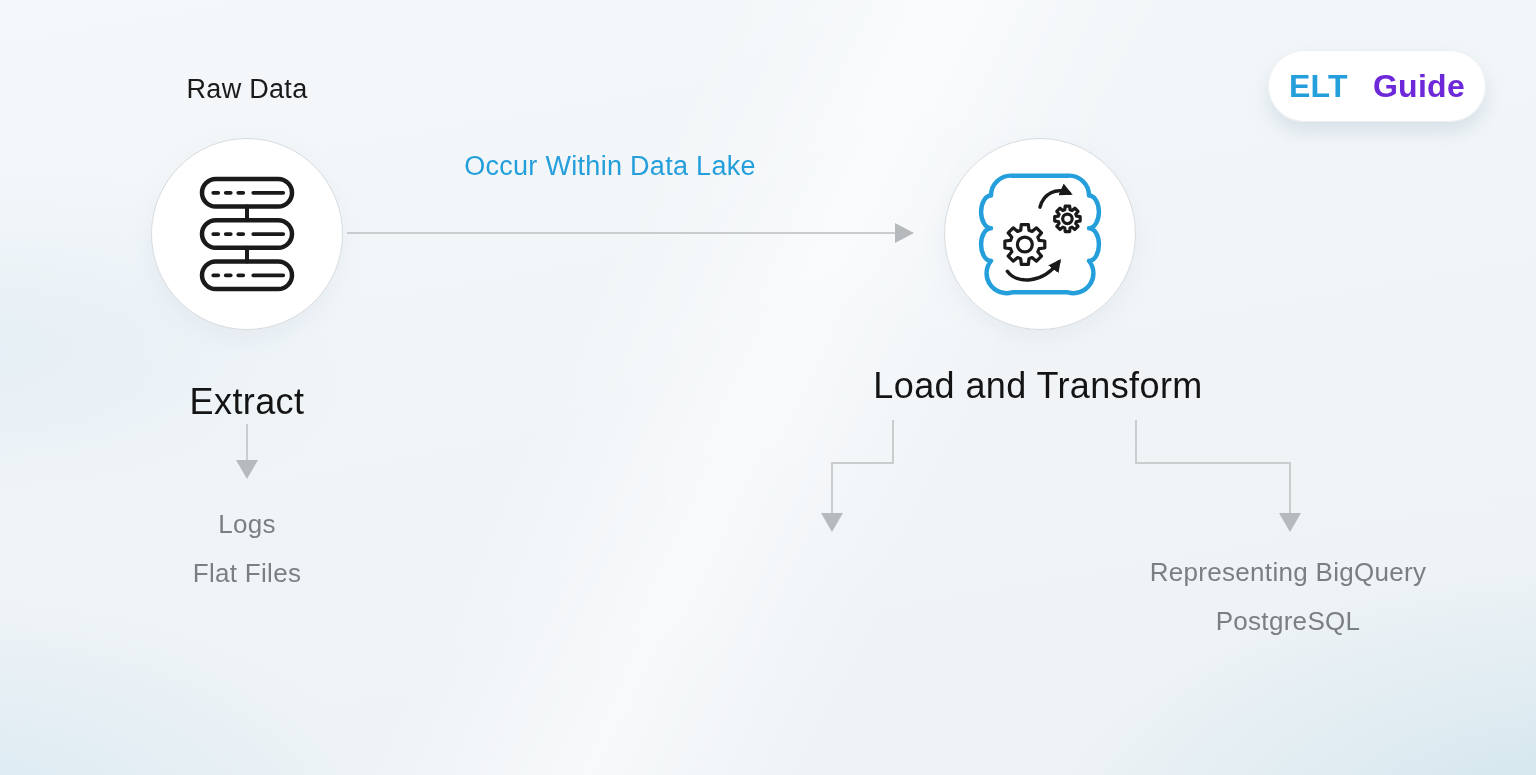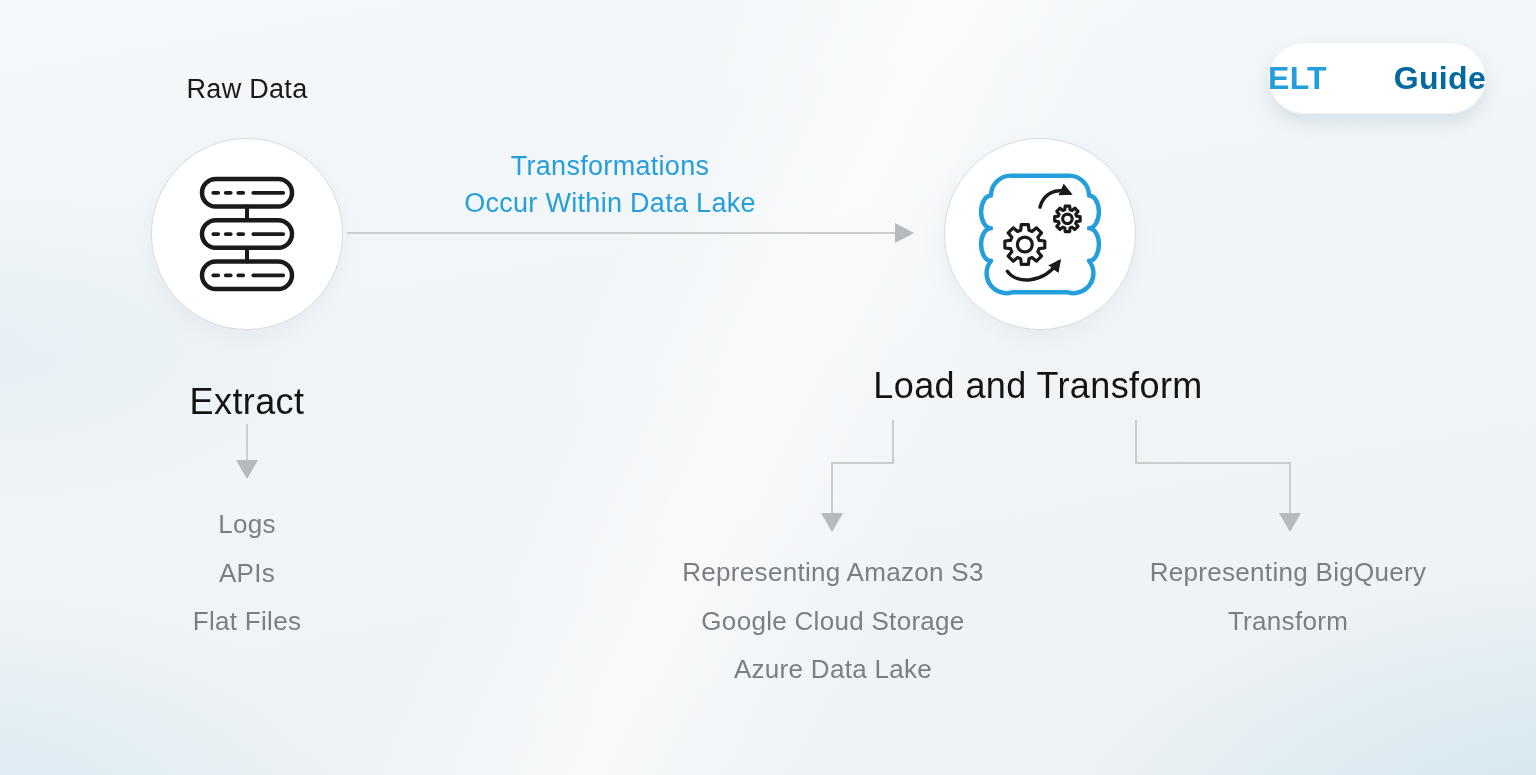--- a/index.html
+++ b/index.html
@@ -25,28 +25,28 @@
     letter-spacing:.3px;
   }
   .circle{
     width:192px;height:192px;border-radius:50%;
     background:#ffffff;border:1.5px solid #d9dcdf;
     box-sizing:border-box;
     display:flex;align-items:center;justify-content:center;
     box-shadow:0 8px 22px rgba(150,170,185,.10);
   }
   .badge{
-    left:1268px;top:42px;width:218px;height:72px;border-radius:36px;
+    left:1268px;top:50px;width:218px;height:72px;border-radius:36px;
     background:#ffffff;
     box-shadow:0 10px 18px rgba(150,175,190,.28), 0 0 0 1px #eceff1 inset;
-    display:flex;align-items:center;justify-content:space-between;gap:25px;
+    display:flex;align-items:center;justify-content:center;gap:25px;
     font-size:32px;font-weight:700;letter-spacing:.3px;
   }
   .badge .hl{color:var(--accent-blue,#249FDB);}
-  .badge .rest{color:#0369a1;}
+  .badge .rest{color:#6d28d9;}
   .flow-caption{
     left:380px;top:148px;width:460px;text-align:center;
     font-size:27px;font-weight:500;line-height:37px;
     color:var(--accent-blue,#249FDB);letter-spacing:.3px;
   }
   .stage-title{
     text-align:center;font-size:36px;font-weight:500;color:#141414;
     line-height:40px;letter-spacing:.4px;
   }
   .item-list{
@@ -119,21 +119,20 @@
              -6.1 -21.1 -5.2 -29.5 5.2 -29.5 6.1 -21.1 10.7 -19.2 17.2 -24.6 24.6 -17.2 19.2 -10.7 Z"></path>
         <circle class="ink" vector-effect="non-scaling-stroke" stroke-width="3.2" cx="0" cy="0" r="11" fill="#fff"></circle>
       </g>
 
       <path class="ink" stroke-width="3" marker-end="url(#mk-arrow)" d="M60 37 C63 25 74 20 85 25"></path>
       <path class="ink" stroke-width="3" marker-end="url(#mk-arrow)" d="M32 92 C40 103 62 103 76 84"></path>
     </svg>
   </div>
 
   <div class="abs flow-caption">
-    <div>Transformations</div>
     <div>Occur Within Data Lake</div>
   </div>
 
   <svg class="abs arrow-layer" width="1536" height="775" viewBox="0 0 1536 775">
 
     <line class="arrow-line" x1="347" y1="233" x2="895" y2="233"></line>
     <polygon class="arrow-head" points="895,223 895,243 914,233"></polygon>
 
     <line class="arrow-line" x1="247" y1="424" x2="247" y2="460"></line>
     <polygon class="arrow-head" points="236,460 258,460 247,479"></polygon>
@@ -143,28 +142,22 @@
 
     <polyline class="arrow-line" points="1136,420 1136,463 1290,463 1290,513"></polyline>
     <polygon class="arrow-head" points="1279,513 1301,513 1290,532"></polygon>
   </svg>
 
   <div class="abs stage-title" style="left:97px;top:382px;width:300px">Extract</div>
   <div class="abs stage-title" style="left:838px;top:366px;width:400px">Load and Transform</div>
 
   <div class="abs item-list" style="left:97px;top:500px;width:300px">
       <div class="list-item">Logs</div>
-      <div class="list-item">APIs</div>
       <div class="list-item">Flat Files</div>
     </div>
 
-  <div class="abs item-list" style="left:633px;top:548px;width:400px">
-      <div class="list-item">Representing Amazon S3</div>
-      <div class="list-item">Google Cloud Storage</div>
-      <div class="list-item">Azure Data Lake</div>
-    </div>
 
   <div class="abs item-list" style="left:1088px;top:548px;width:400px">
       <div class="list-item">Representing BigQuery</div>
-      <div class="list-item">Transform</div>
+      <div class="list-item">PostgreSQL</div>
     </div>
 
 </div>
 
 </body></html>

